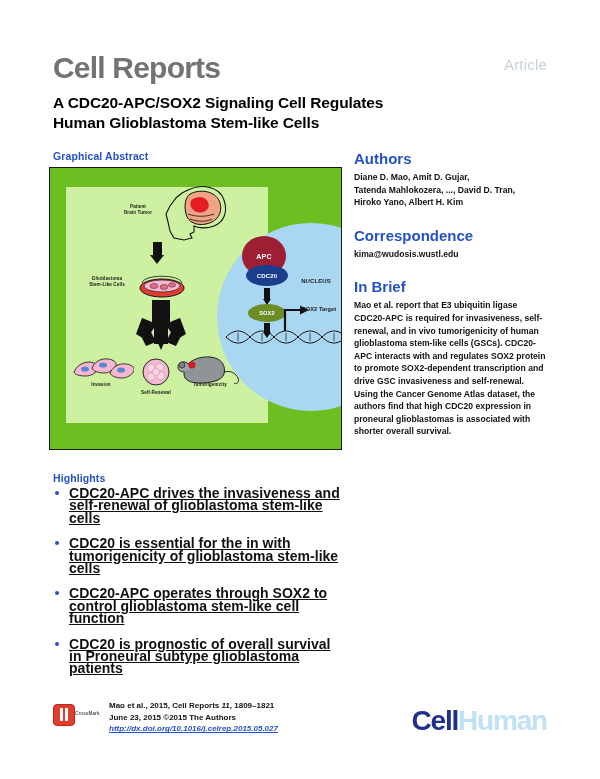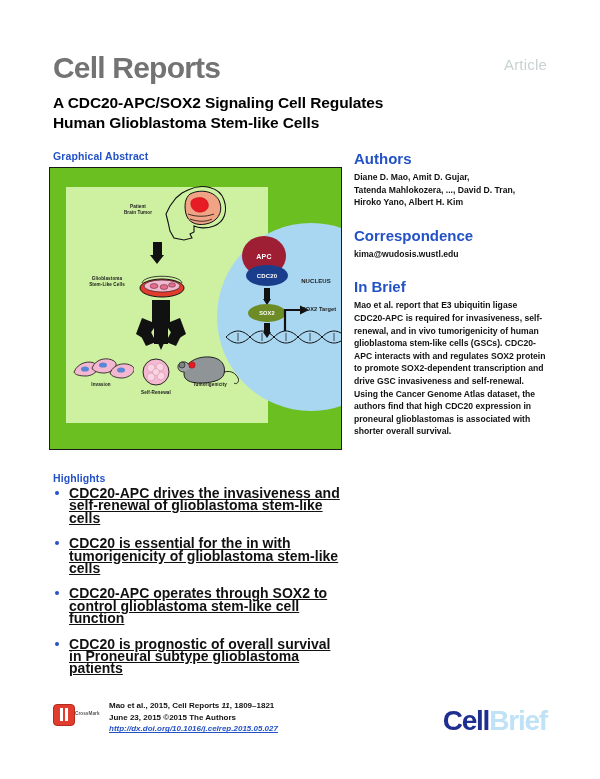--- a/index.html
+++ b/index.html
@@ -428,17 +428,17 @@
       <div class="cm-text">CrossMark</div>
     </div>
 
     <div class="cite">
       <span>Mao et al., 2015, Cell Reports </span><span class="cite-vol">11</span><span>, 1809–1821</span><br>
       <span>June 23, 2015 ©2015 The Authors</span><br>
       <span class="doi">http://dx.doi.org/10.1016/j.celrep.2015.05.027</span>
     </div>
 
     <div class="cellpress">
-      <span class="cp-cell">Cell</span><span class="cp-press">Brief</span>
+      <span class="cp-cell">Cell</span><span class="cp-press">Human</span>
     </div>
   </div>
 
 </div>
 
 </body></html>

